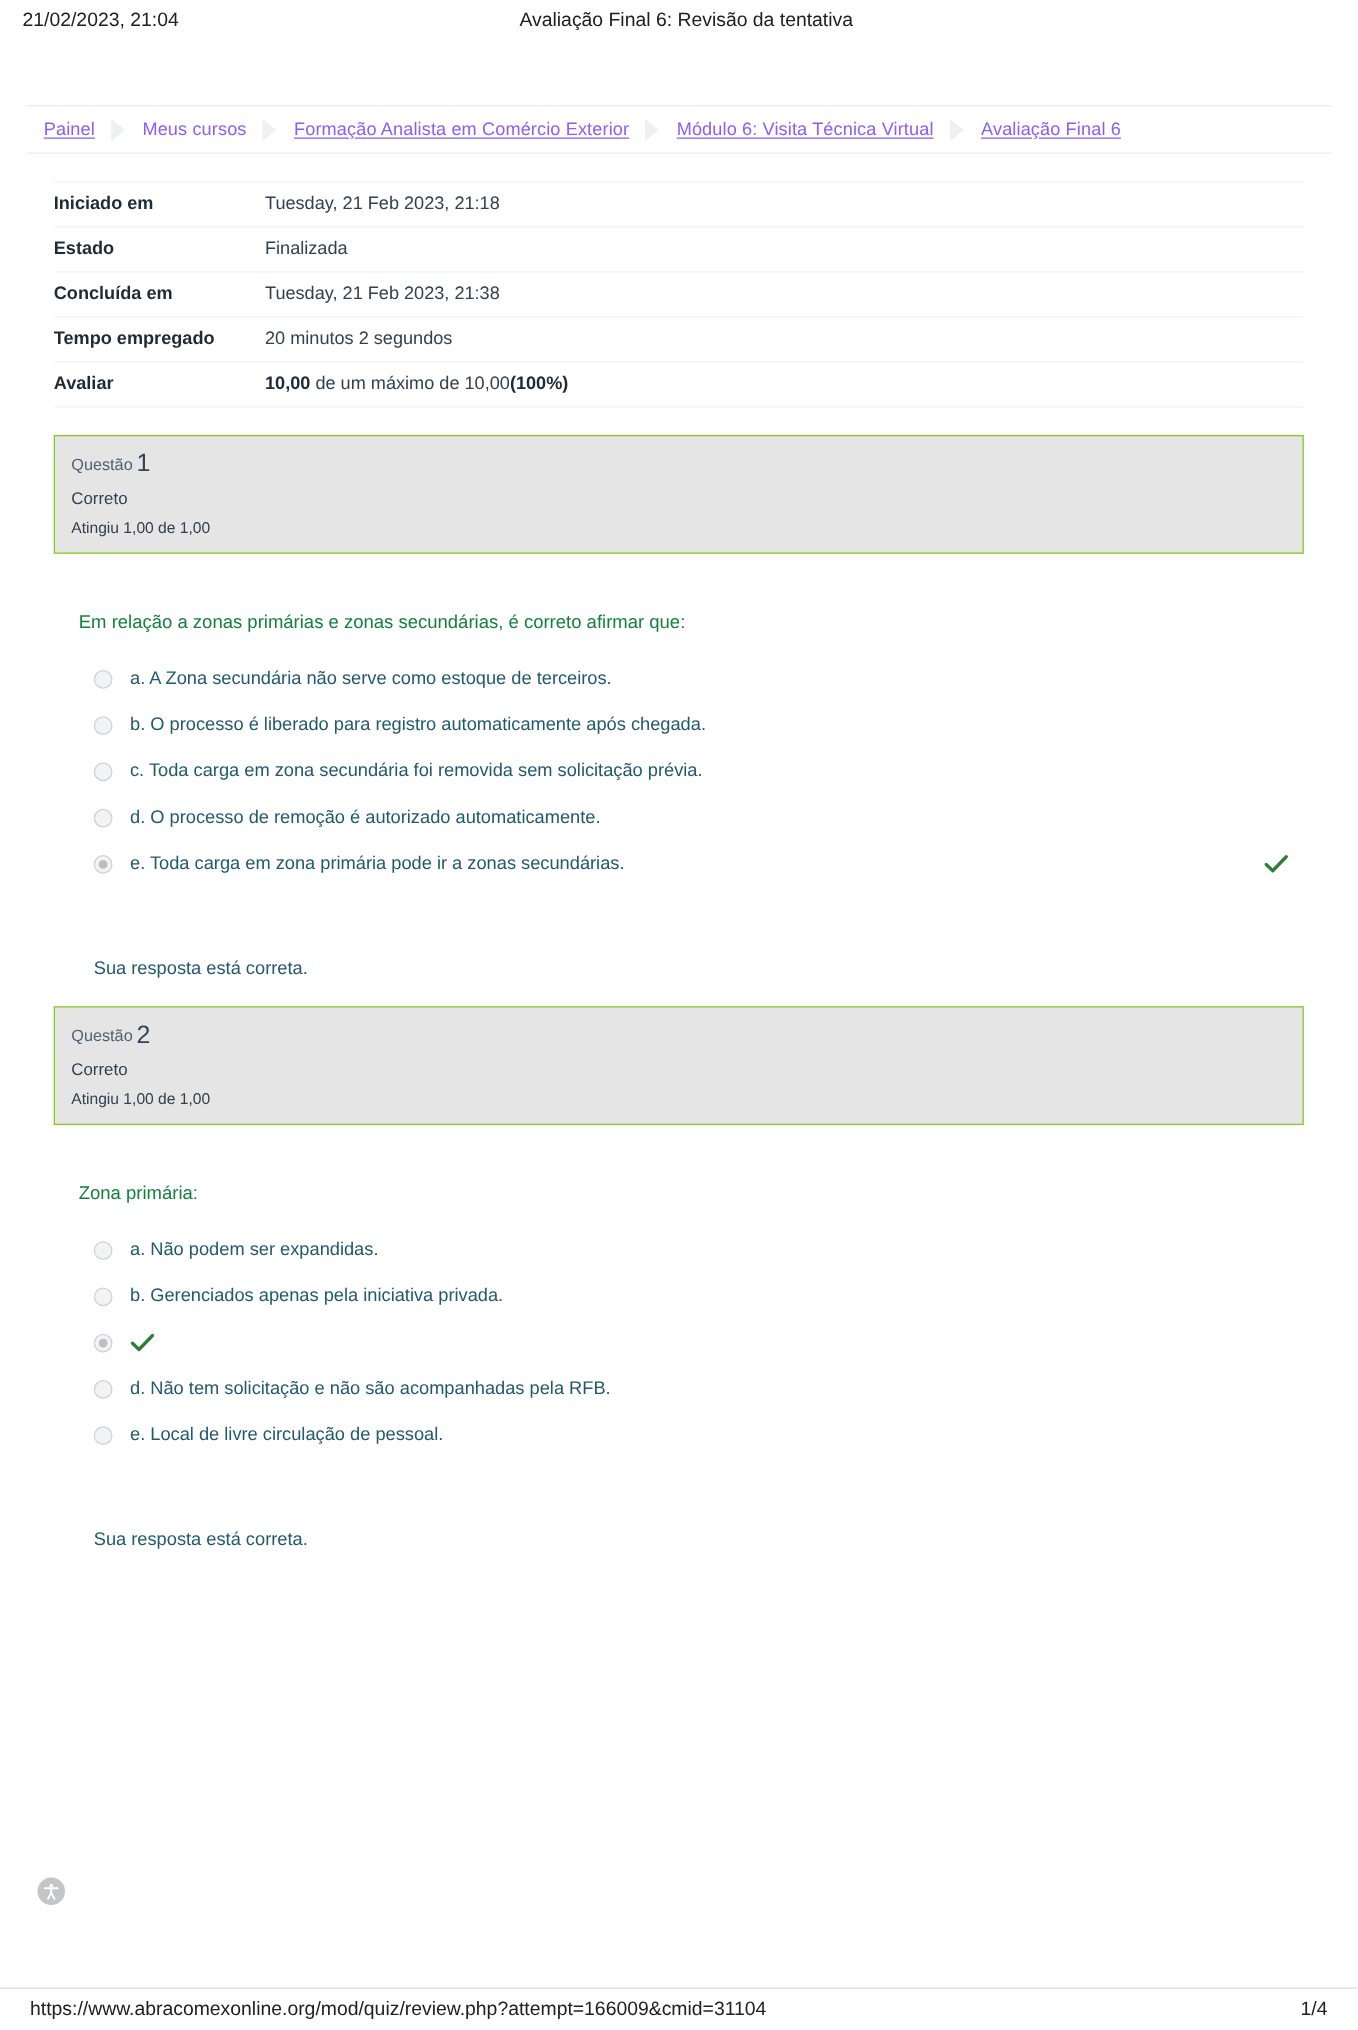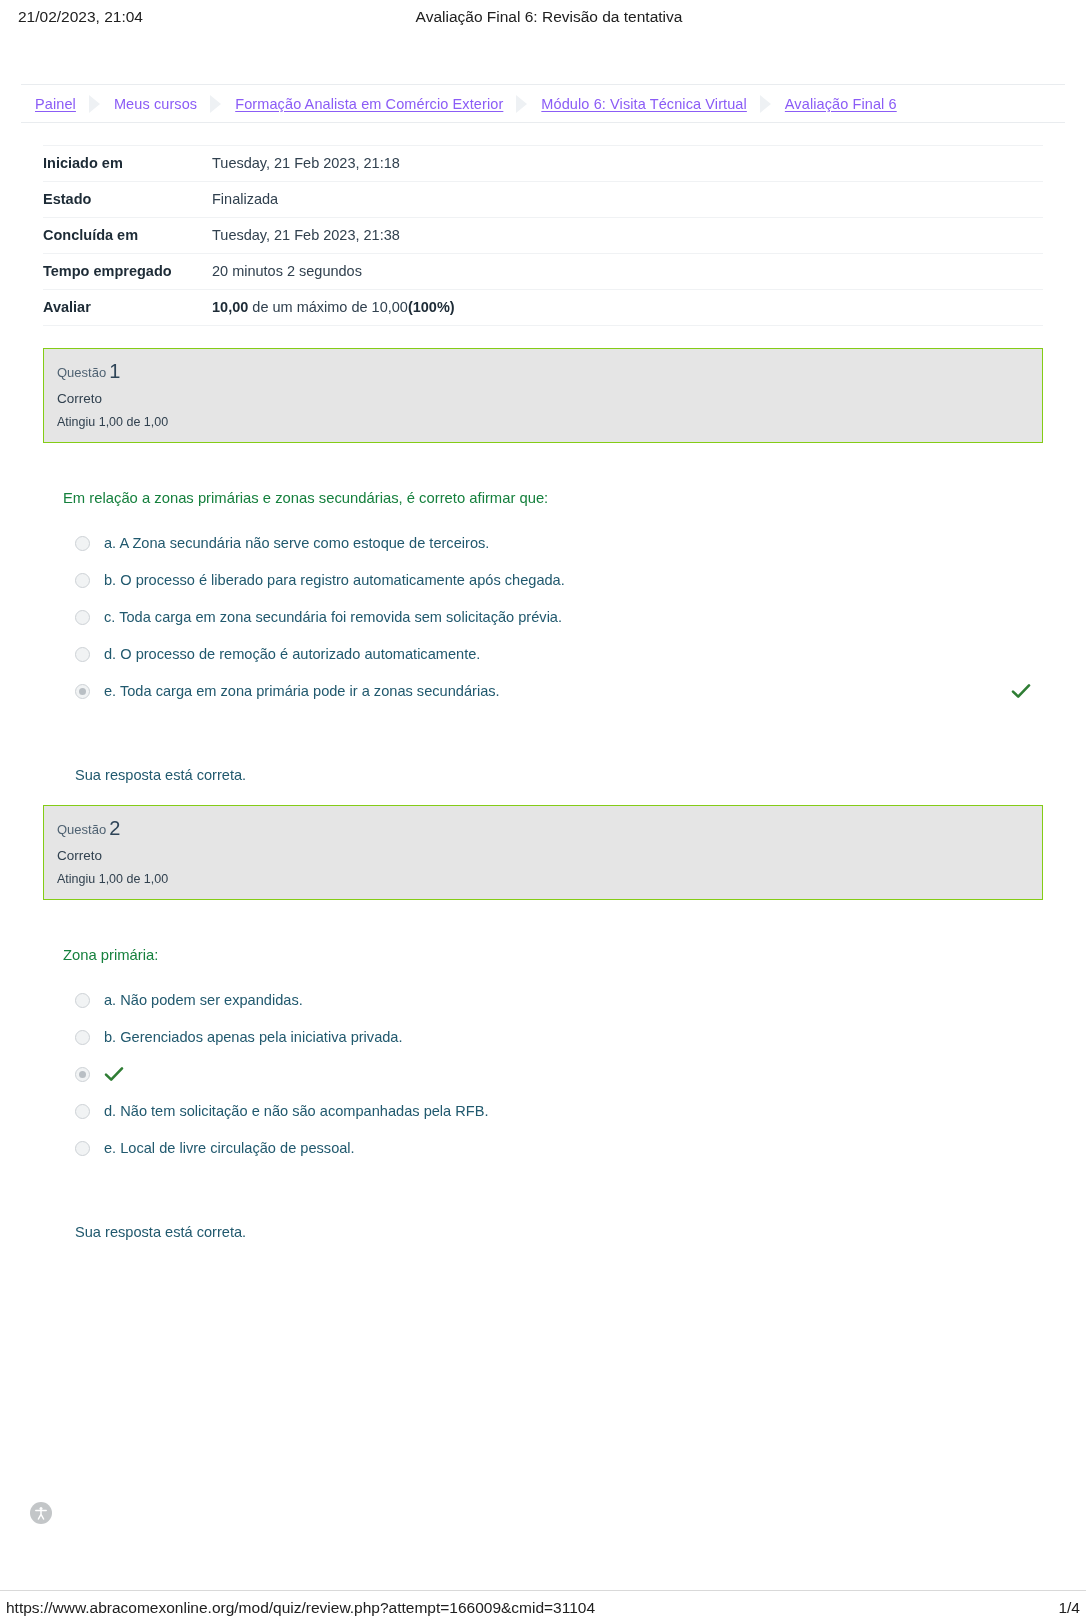--- a/index.html
+++ b/index.html
@@ -44,21 +44,21 @@
   .print-footer {
     position: absolute;
     left: 0; right: 0;
     bottom: 0;
     height: 34px;
     display: flex;
     align-items: center;
     justify-content: space-between;
     font-size: 15.5px;
     color: #202020;
-    padding: 0 6px;
+    padding: 0 24px;
     box-sizing: border-box;
     border-top: 1px solid #d9d9d9;
   }
 
   
   .page {
     position: absolute;
     top: 34px; left: 0; right: 0; bottom: 34px;
     overflow: hidden;
   }

